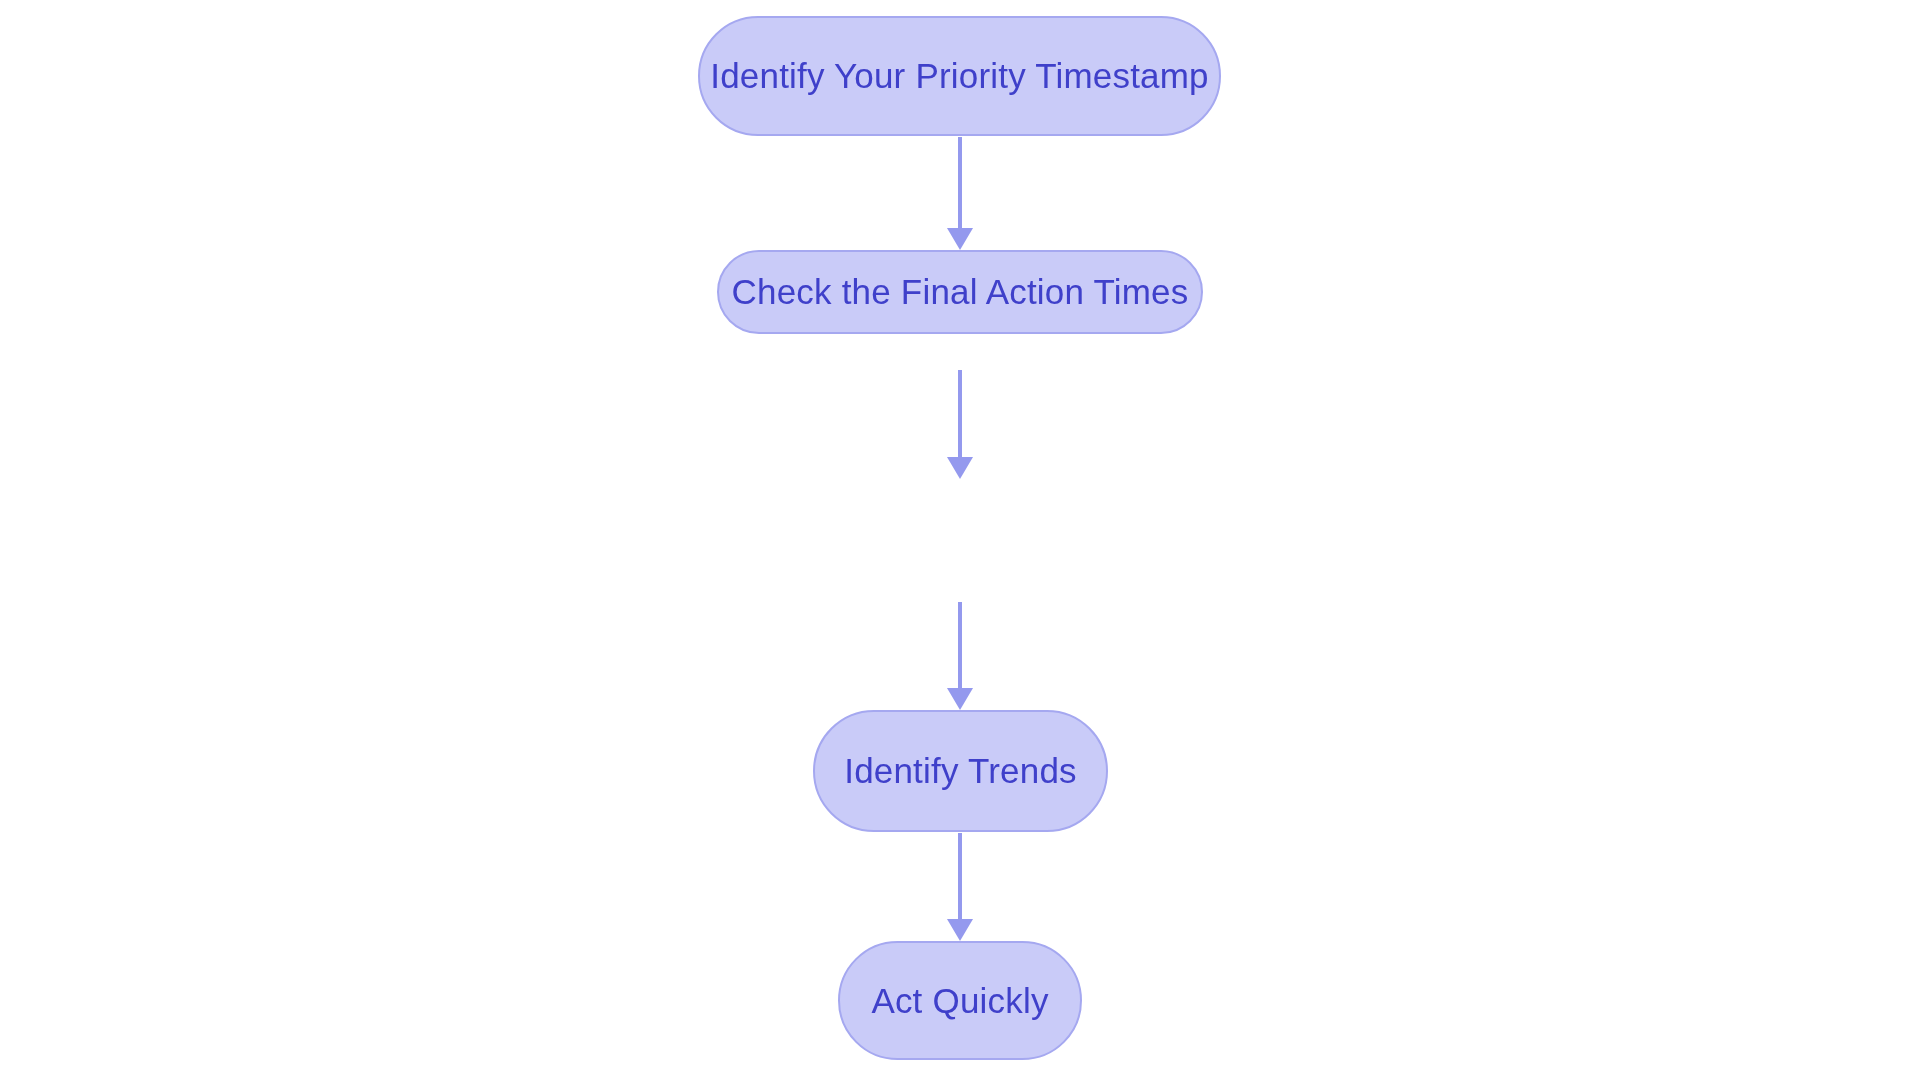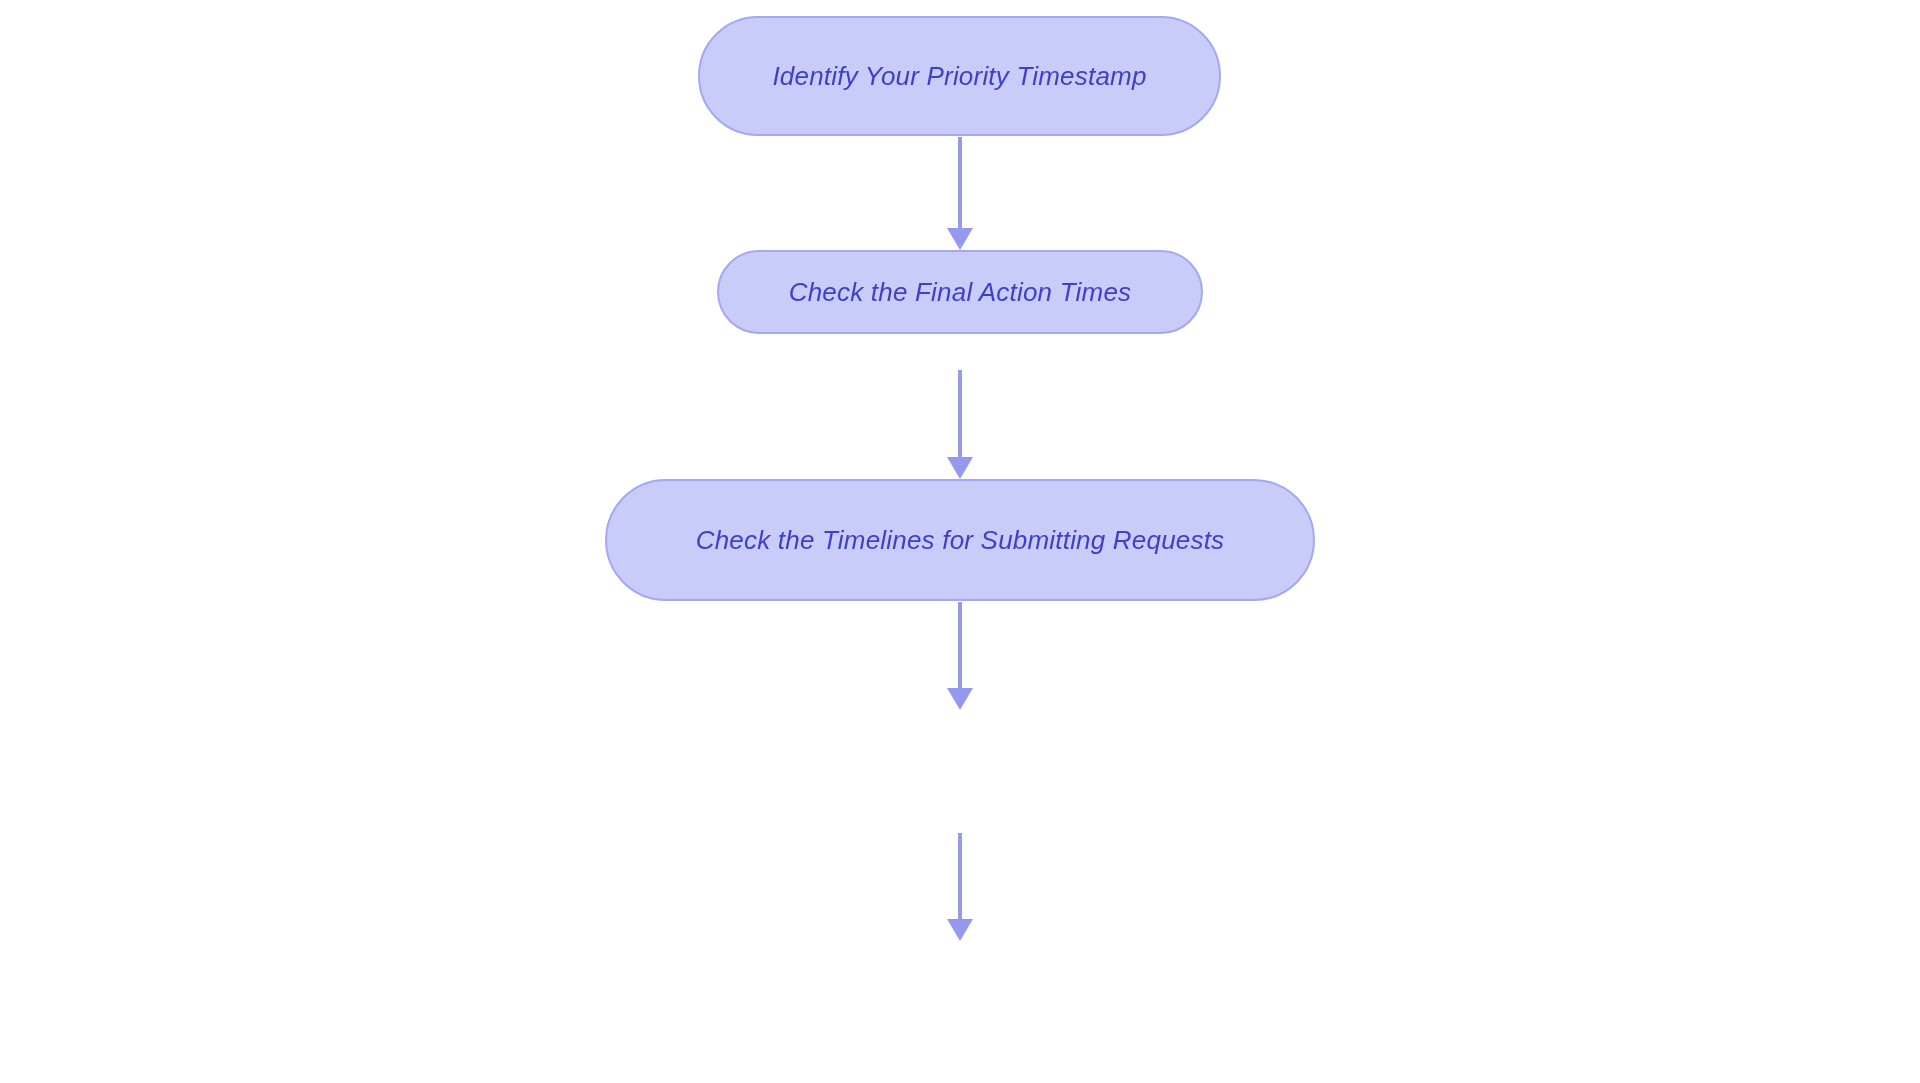--- a/index.html
+++ b/index.html
@@ -25,26 +25,25 @@
     position: absolute;
     display: flex;
     align-items: center;
     justify-content: center;
     background: var(--node-fill);
     border: 2px solid var(--node-border);
     border-radius: 62px;
   }
   .node span {
     color: var(--node-text);
-    font-size: 26px;
+    font-size: 35px;
     font-weight: 400;
     letter-spacing: 0.2px;
     white-space: nowrap;
     text-align: left;
-    font-style: italic;
   }
   .node-1 { left: 698px; top: 16px;  width: 523px; height: 120px; }
   .node-2 { left: 717px; top: 250px; width: 486px; height: 84px; }
   .node-3 { left: 605px; top: 479px; width: 710px; height: 122px; }
   .node-4 { left: 813px; top: 710px; width: 295px; height: 122px; }
   .node-5 { left: 838px; top: 941px; width: 244px; height: 119px; }
 
   .arrow {
     position: absolute;
     left: 947px;
@@ -89,29 +88,32 @@
 
   <div class="node node-2">
     <span>Check the Final Action Times</span>
   </div>
 
   <div class="arrow arrow-2">
     <div class="line"></div>
     <div class="head"></div>
   </div>
 
-  <div class="node node-3">
-    <span>Check the Timelines for Submitting Requests</span>
-  </div>
 
   <div class="arrow arrow-3">
     <div class="line"></div>
     <div class="head"></div>
   </div>
 
+  <div class="node node-4">
+    <span>Identify Trends</span>
+  </div>
 
   <div class="arrow arrow-4">
     <div class="line"></div>
     <div class="head"></div>
   </div>
 
+  <div class="node node-5">
+    <span>Act Quickly</span>
+  </div>
 
 </div>
 
 </body></html>

